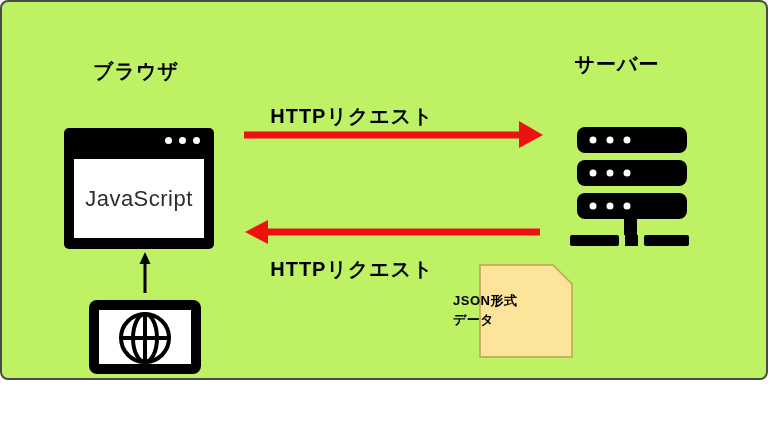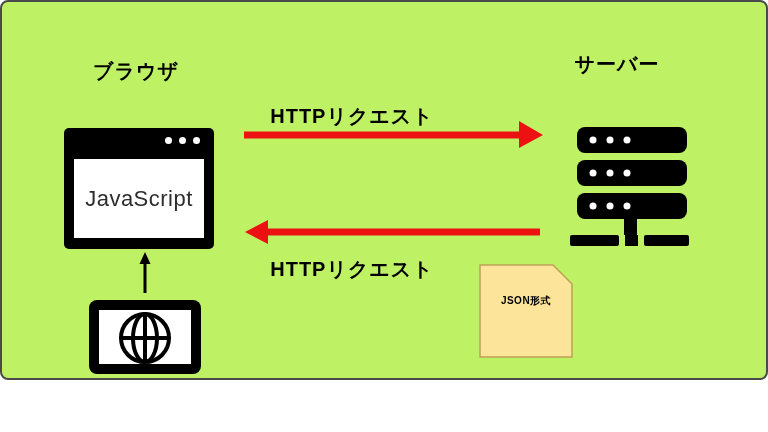--- a/index.html
+++ b/index.html
@@ -64,25 +64,24 @@
   .js-text {
     font-size: 22px;
     color: #2d2d2d;
     letter-spacing: 0.5px;
     text-align: center;
   }
 
   
   .note-text {
     position: absolute;
-    left: 478px; top: 289px;
+    left: 451px; top: 289px;
     width: 92px;
-    text-align: center;
     font-weight: bold;
-    font-size: 10px;
+    font-size: 13px;
     line-height: 19px;
     letter-spacing: 0.5px;
   }
 </style>
 </head>
 <body>
 
 <div class="canvas">
 
   <svg class="overlay" width="768" height="432" viewBox="0 0 768 432">
@@ -148,15 +147,16 @@
       <span class="dot"></span>
       <span class="dot"></span>
     </div>
     <div class="browser-viewport">
       <div class="js-text">JavaScript</div>
     </div>
   </div>
 
   <div class="note-text">
     <div>JSON形式</div>
+    <div>データ</div>
   </div>
 
 </div>
 
 </body></html>

